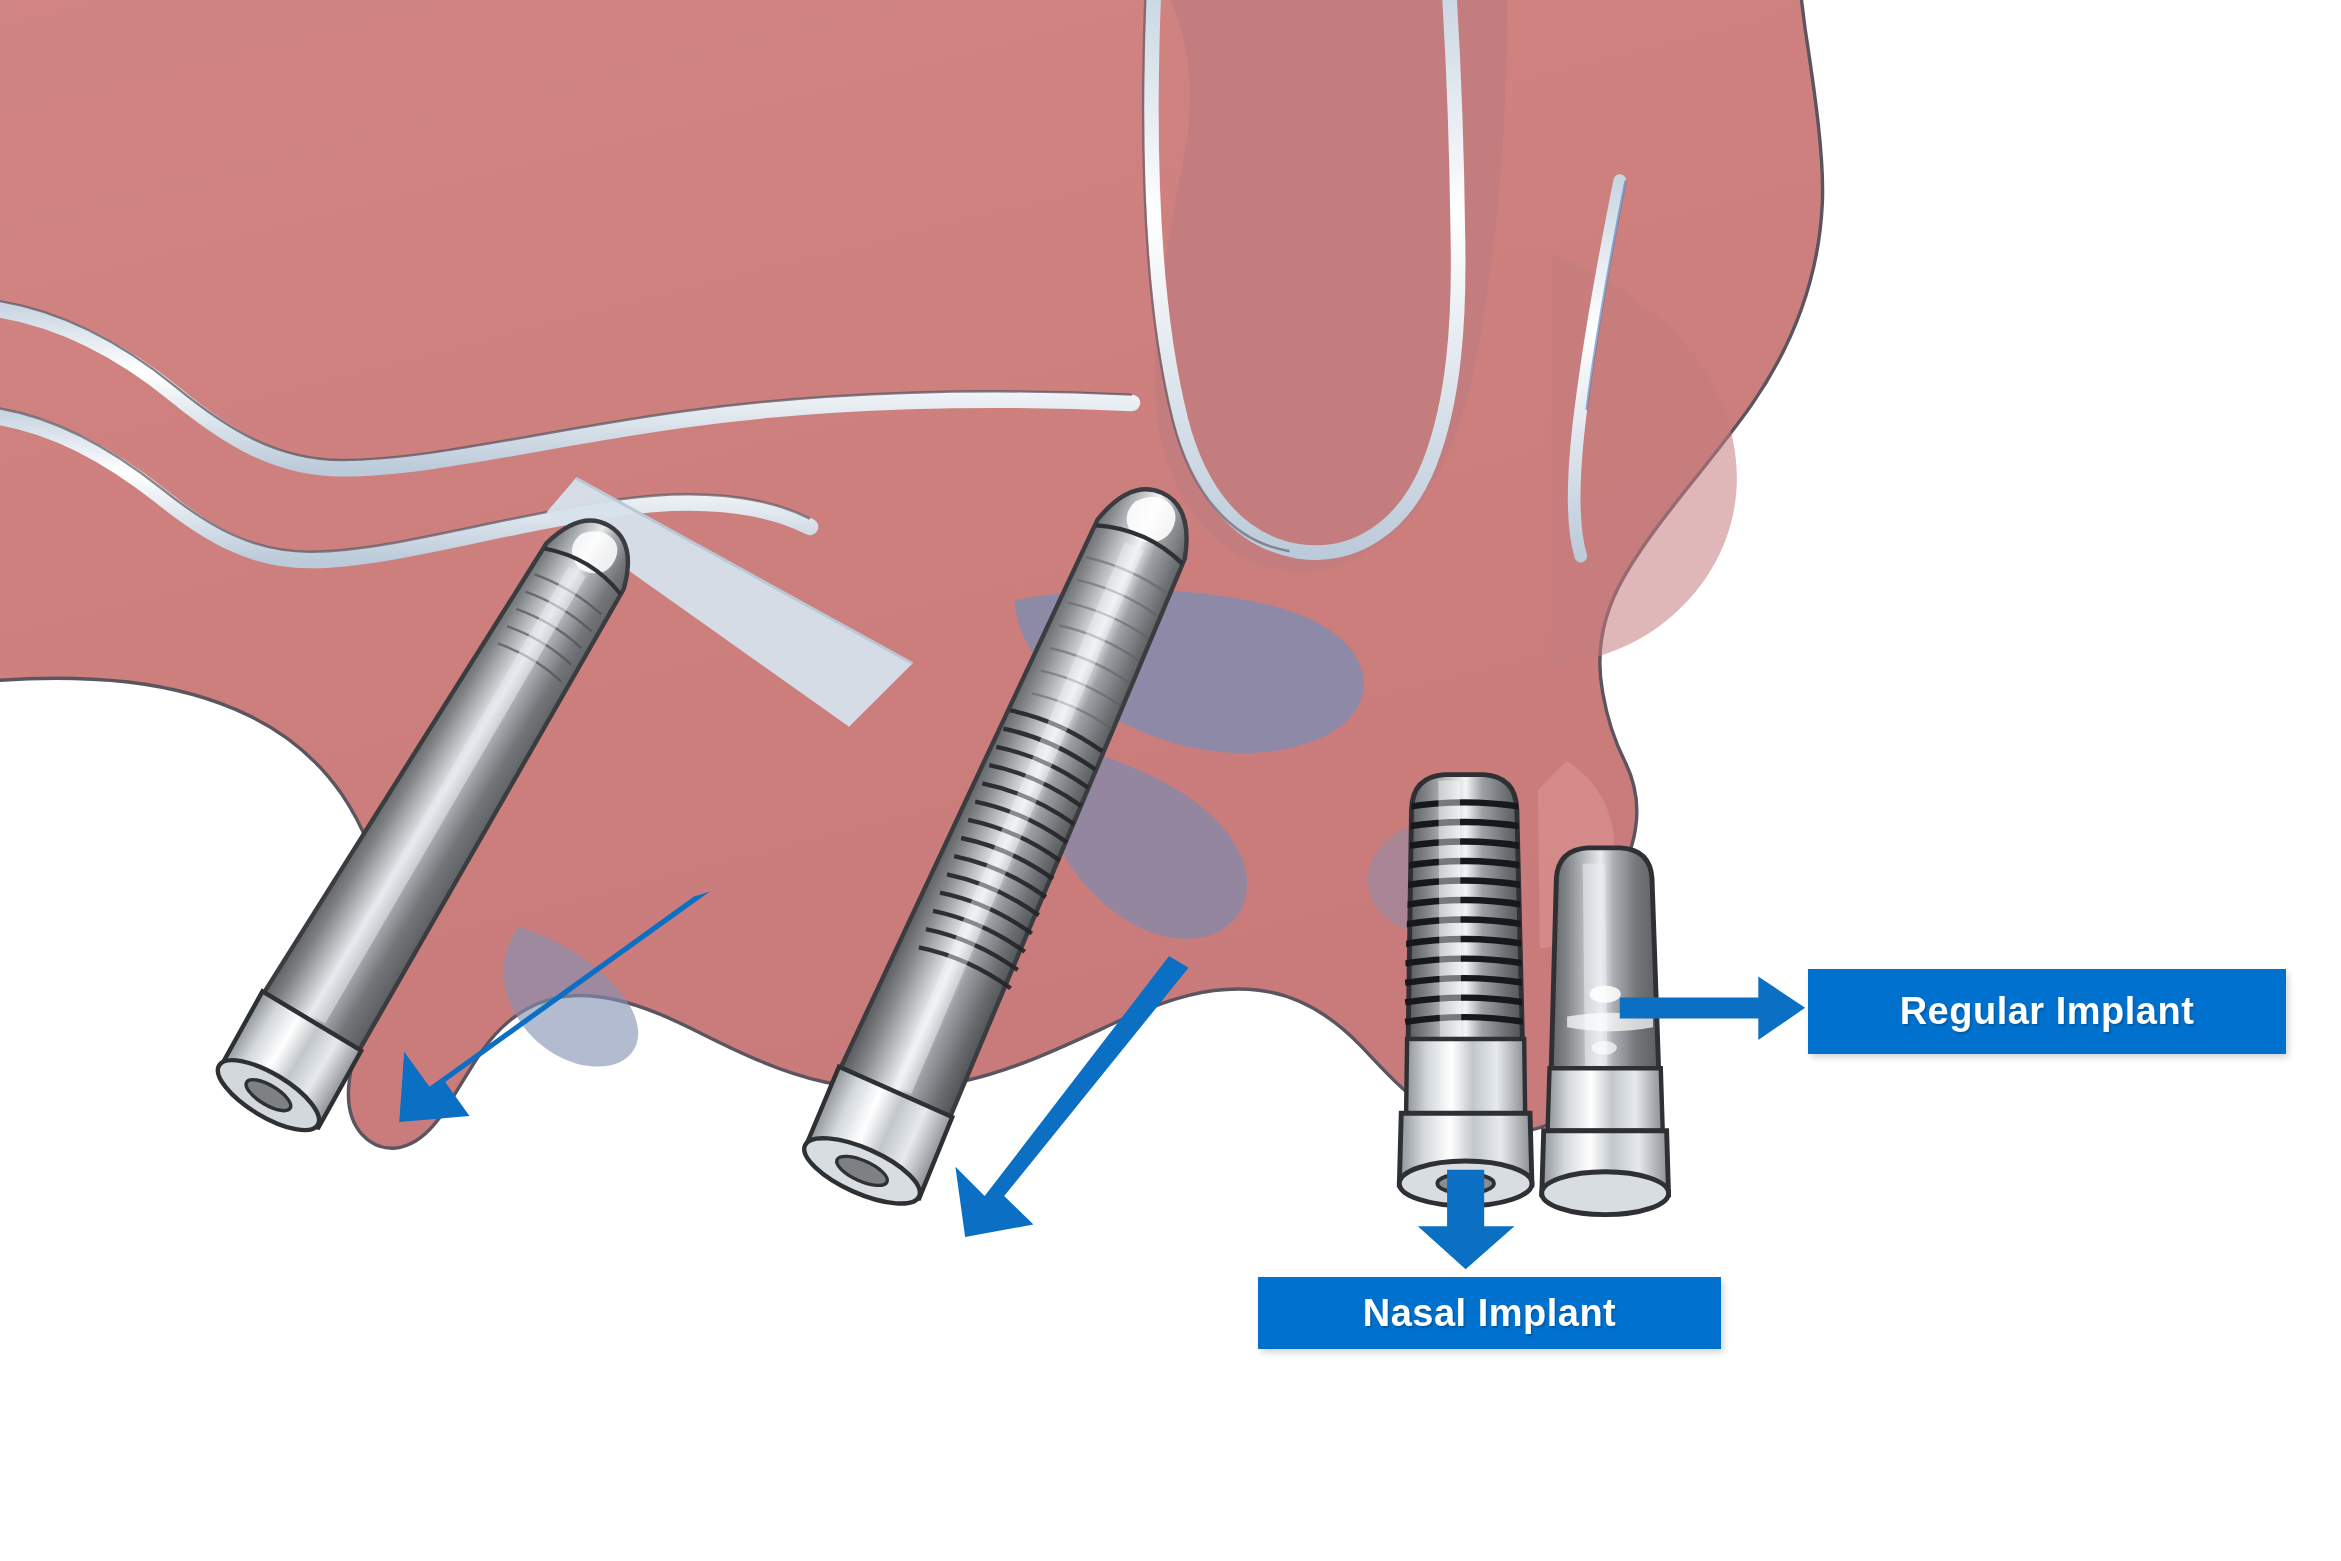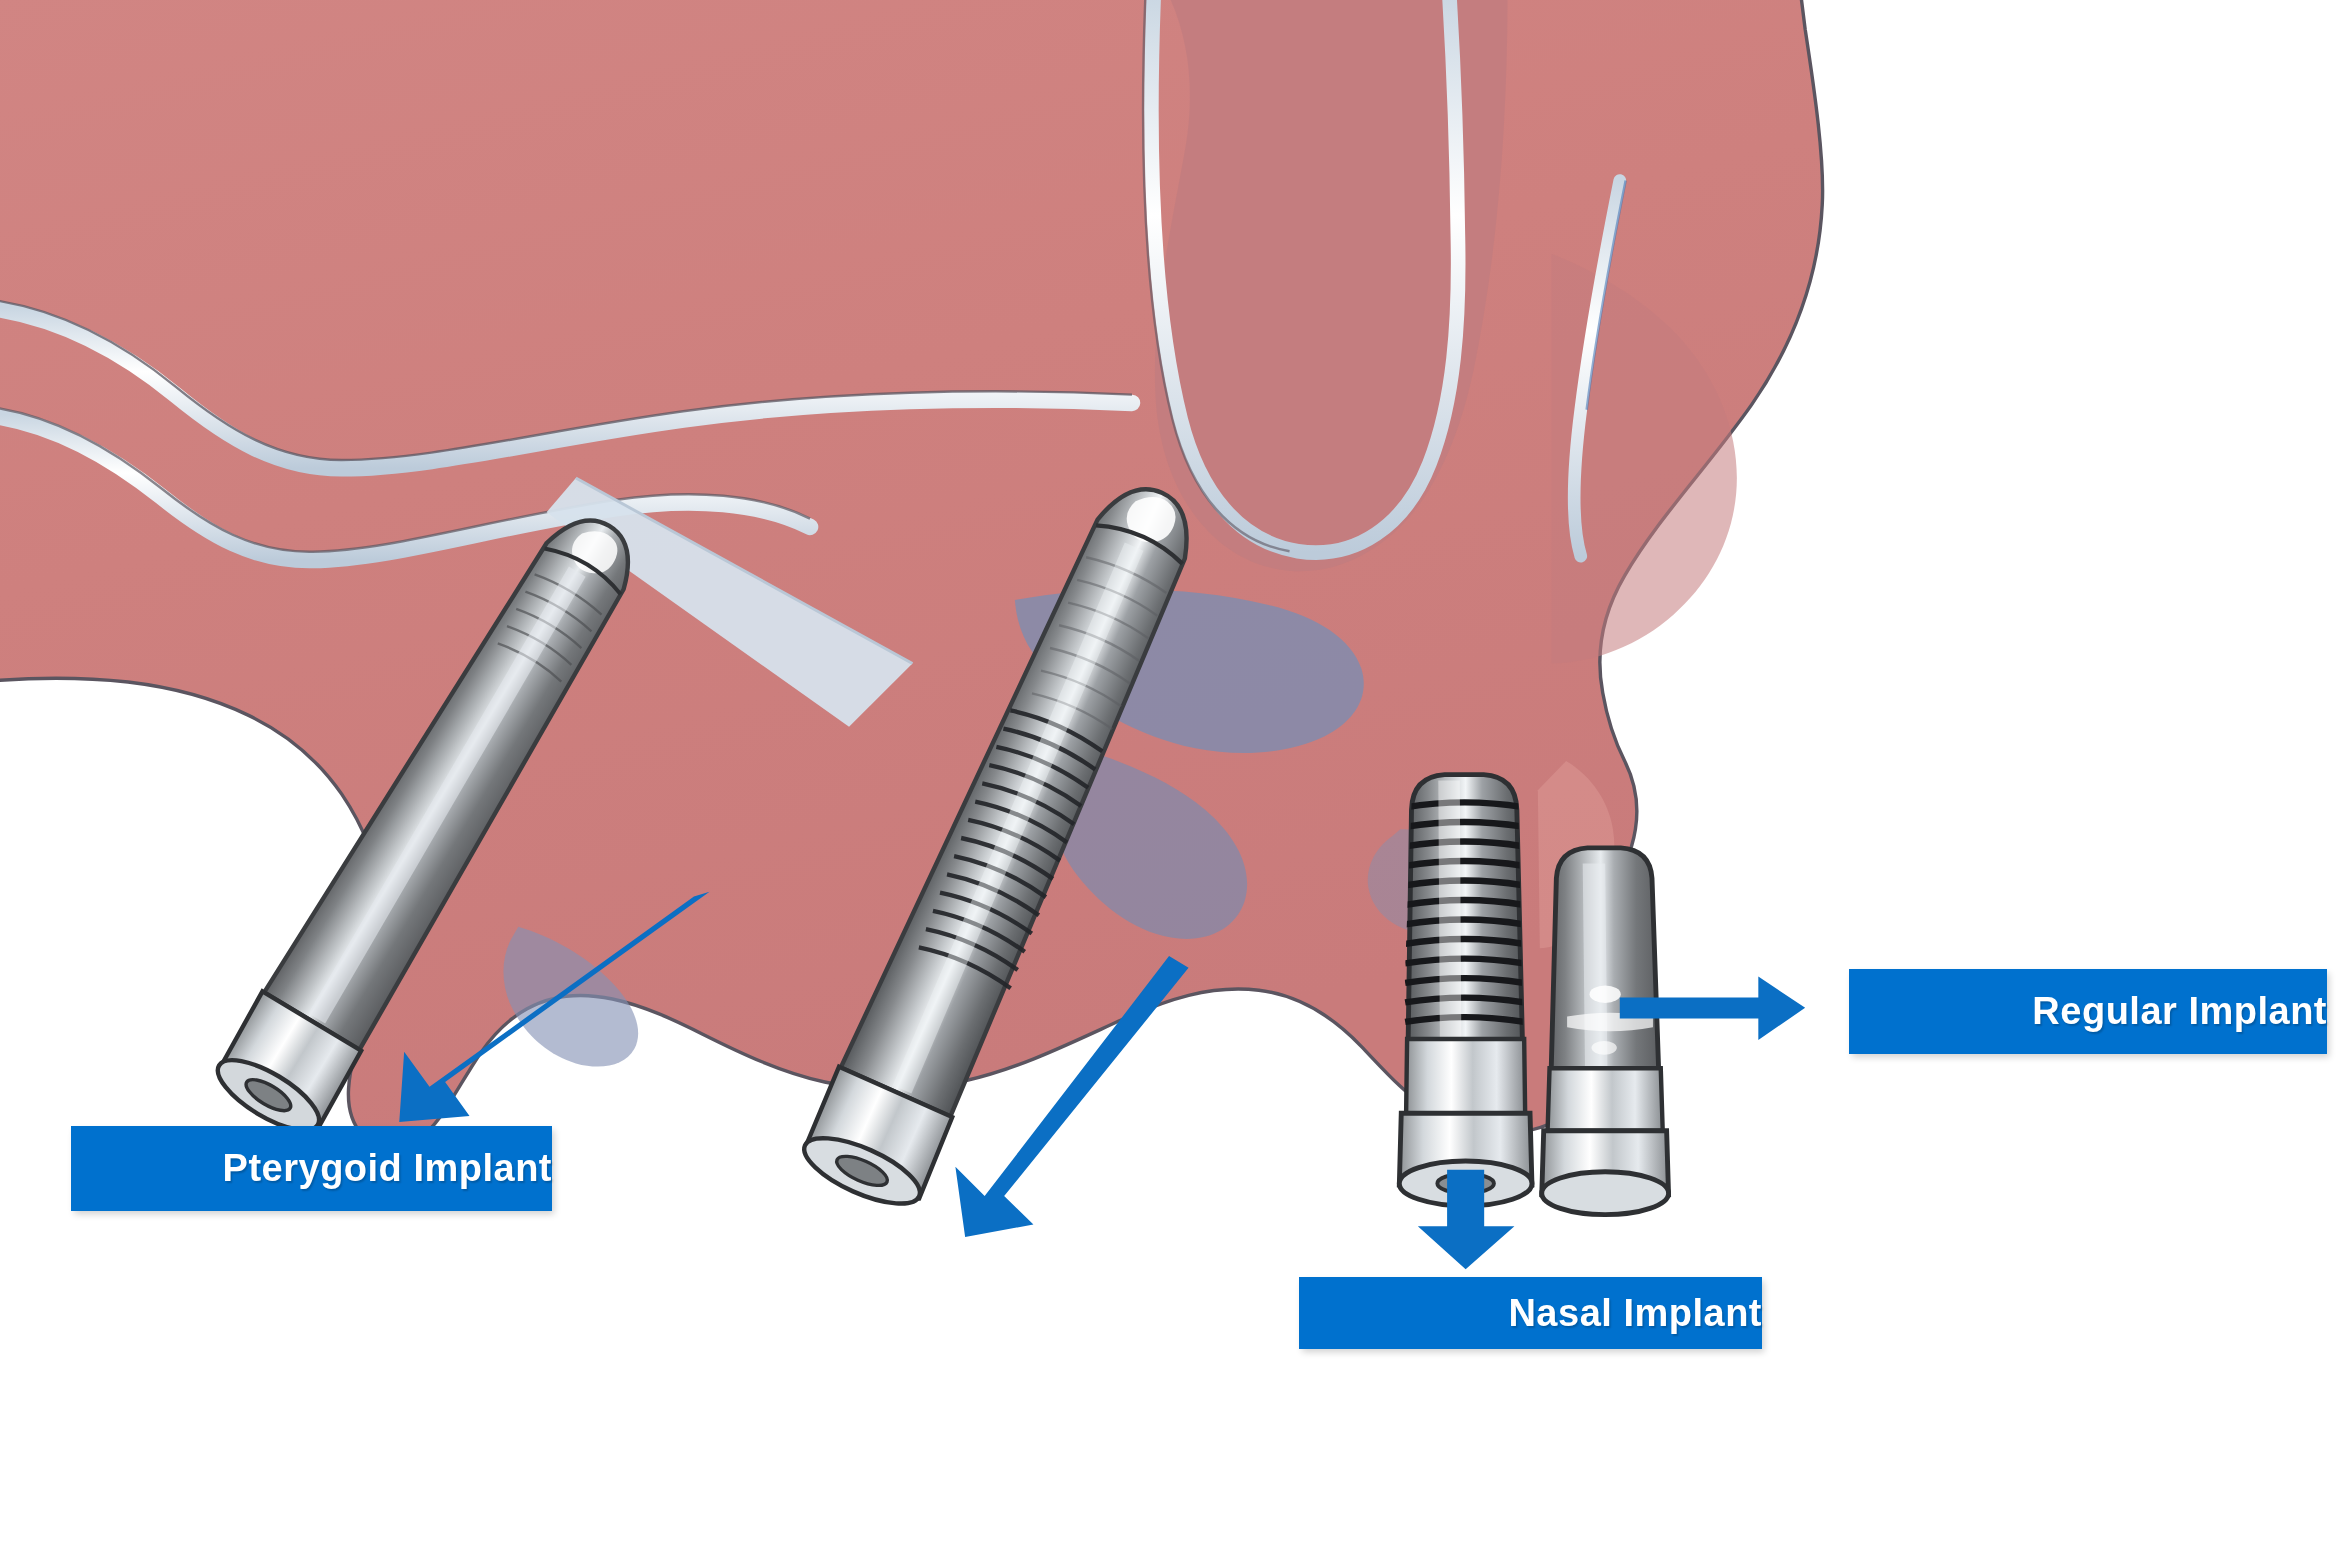--- a/index.html
+++ b/index.html
@@ -20,24 +20,23 @@
   #art {
     position: absolute;
     inset: 0;
     width: 2342px;
     height: 1561px;
   }
   .label-box {
     position: absolute;
     display: flex;
     align-items: center;
-    justify-content: flex-end;
+    justify-content: center;
     background: #0071CE;
     box-shadow: 2.9px 3.9px 6.8px rgba(0,0,0,0.18);
-    margin-left: 41px;
   }
   .label-box .label-text {
     color: #ffffff;
     font-family: "Liberation Sans", sans-serif;
     font-weight: bold;
     font-size: 38px;
     letter-spacing: 0.5px;
     white-space: nowrap;
     text-shadow: 1.5px 1.5px 2px rgba(0,0,0,0.20);
   }
@@ -339,23 +338,20 @@
                  L 3604 2088
                  L 3604 2132
                  L 3700 2066
                  L 3604 2002
                  L 3604 2045 Z"></path>
       </g>
     </g>
 
   </svg>
 
-  <div class="label-box" id="lbl-pterygoid">
-    <span class="label-text">Pterygoid Implant</span>
-  </div>
 
 
   <div class="label-box" id="lbl-nasal">
     <span class="label-text">Nasal Implant</span>
   </div>
 
   <div class="label-box" id="lbl-regular">
     <span class="label-text">Regular Implant</span>
   </div>
 

